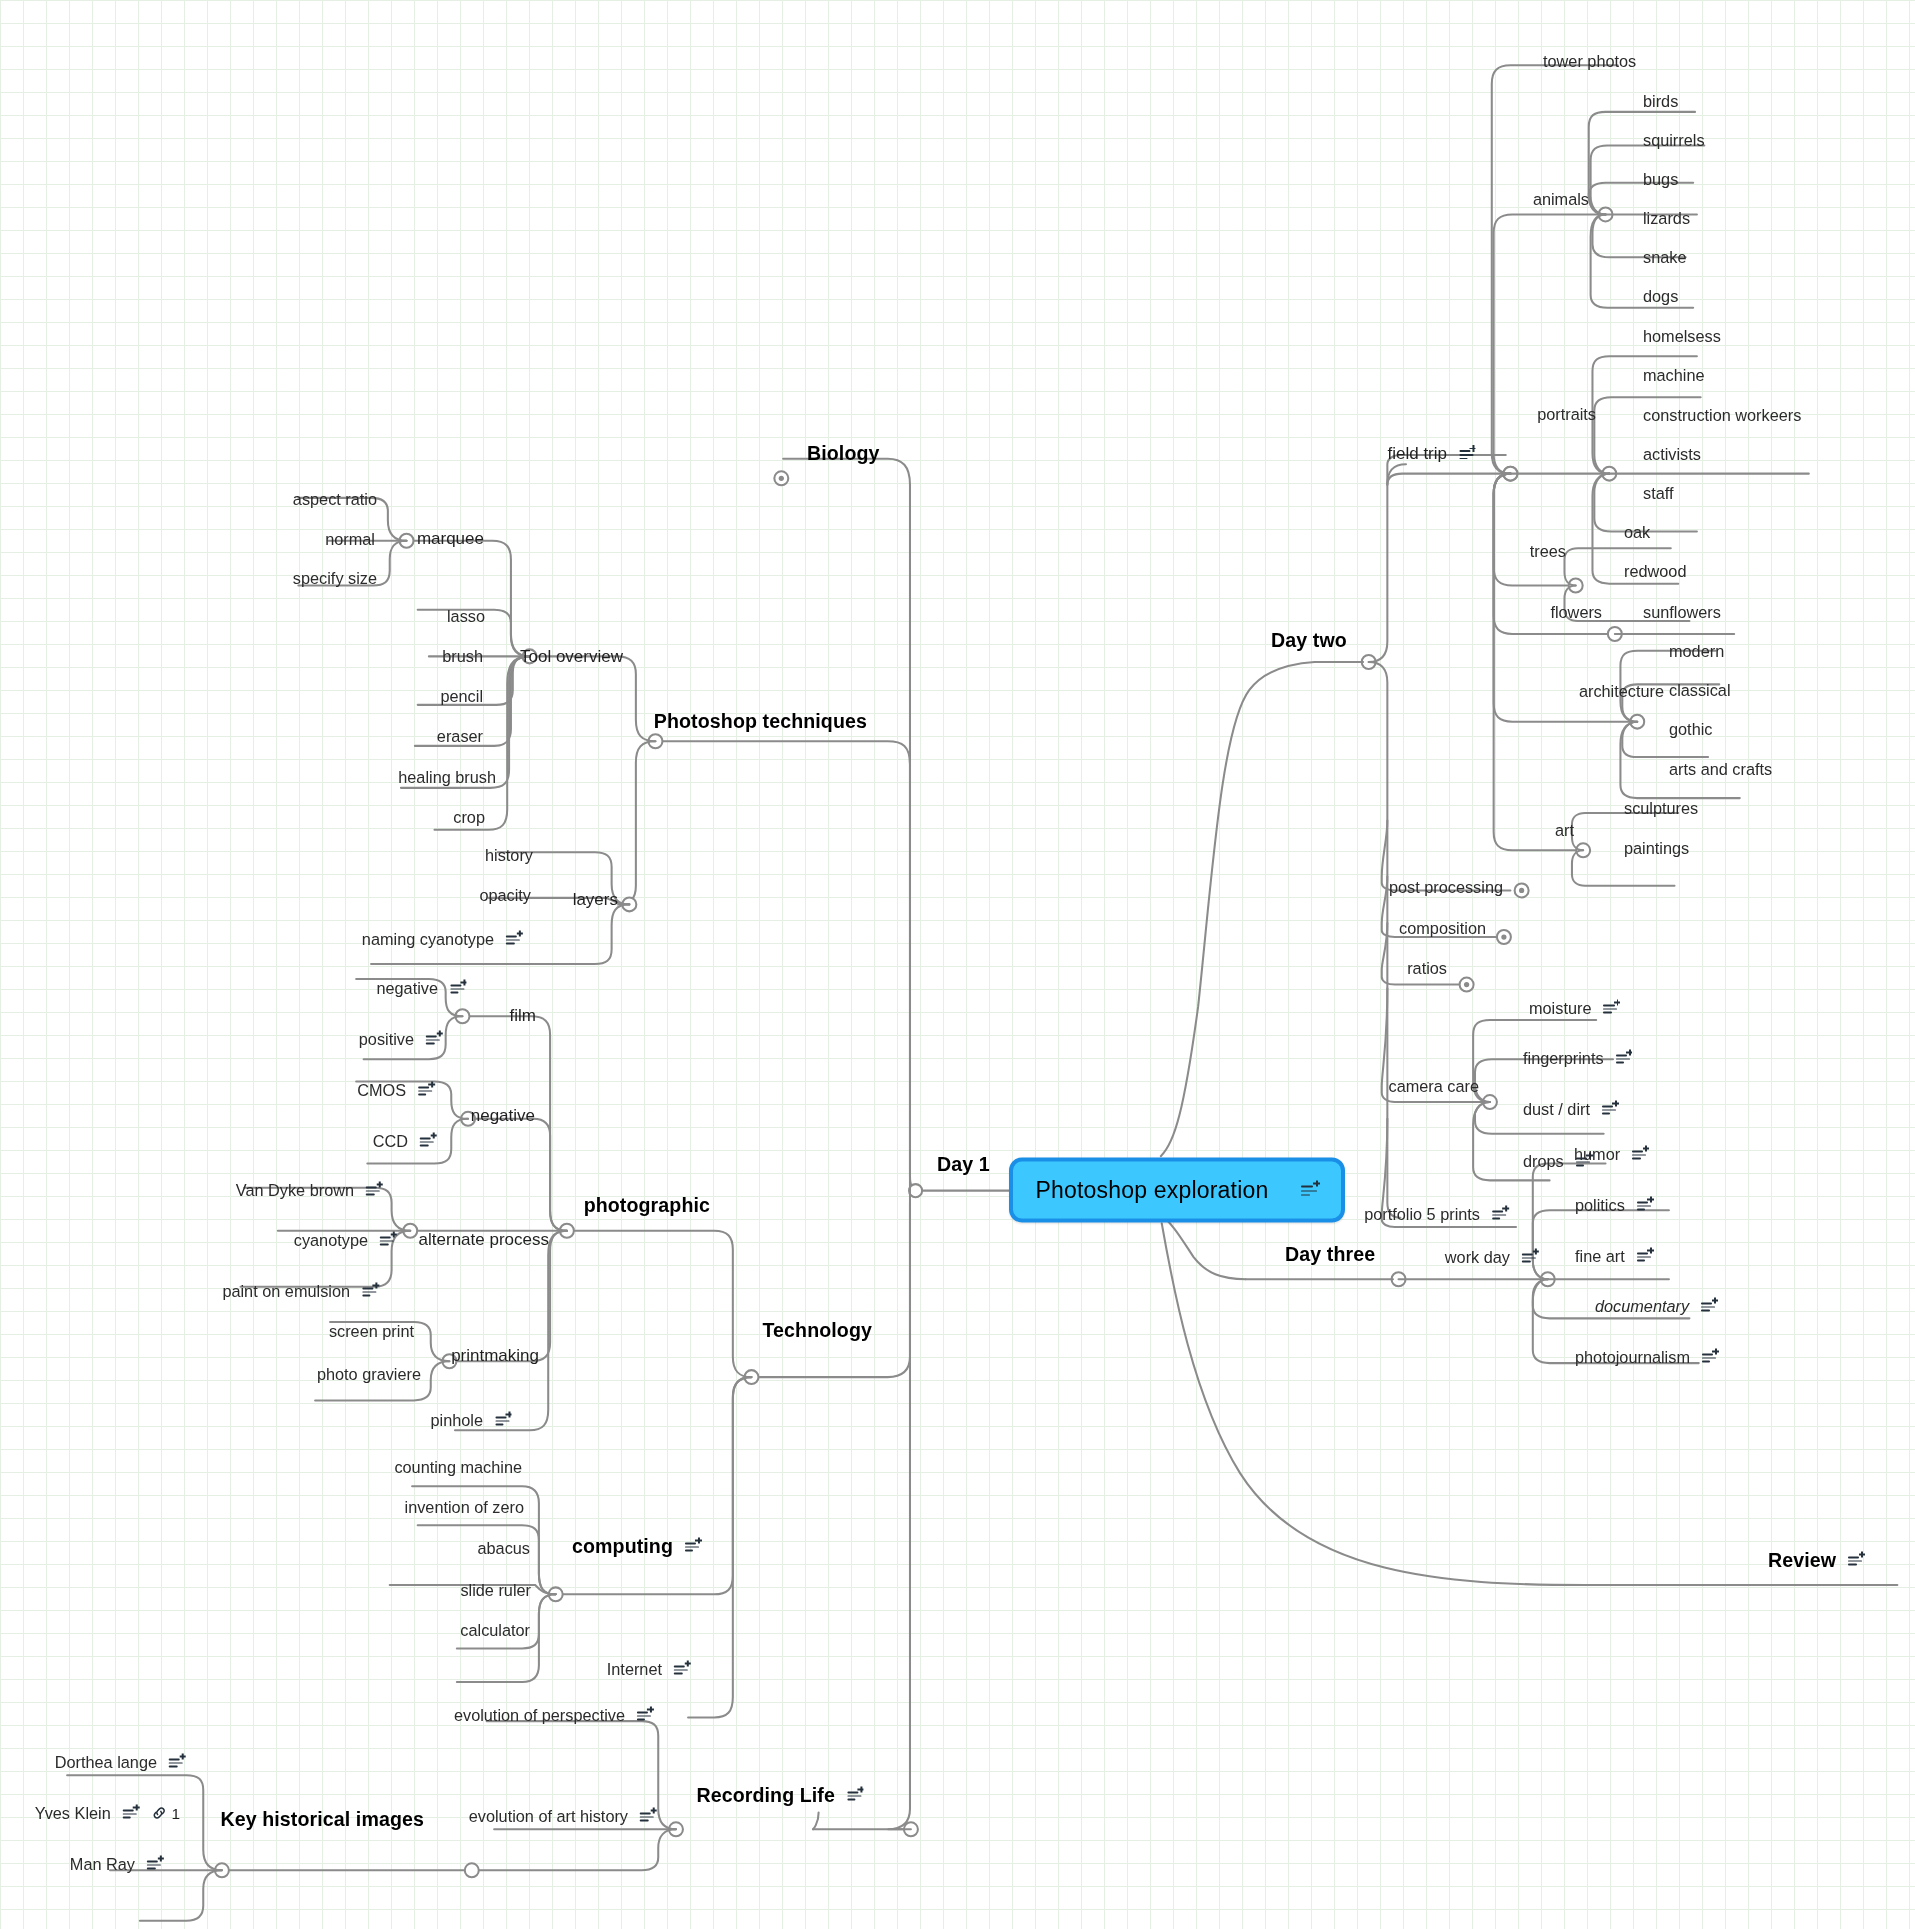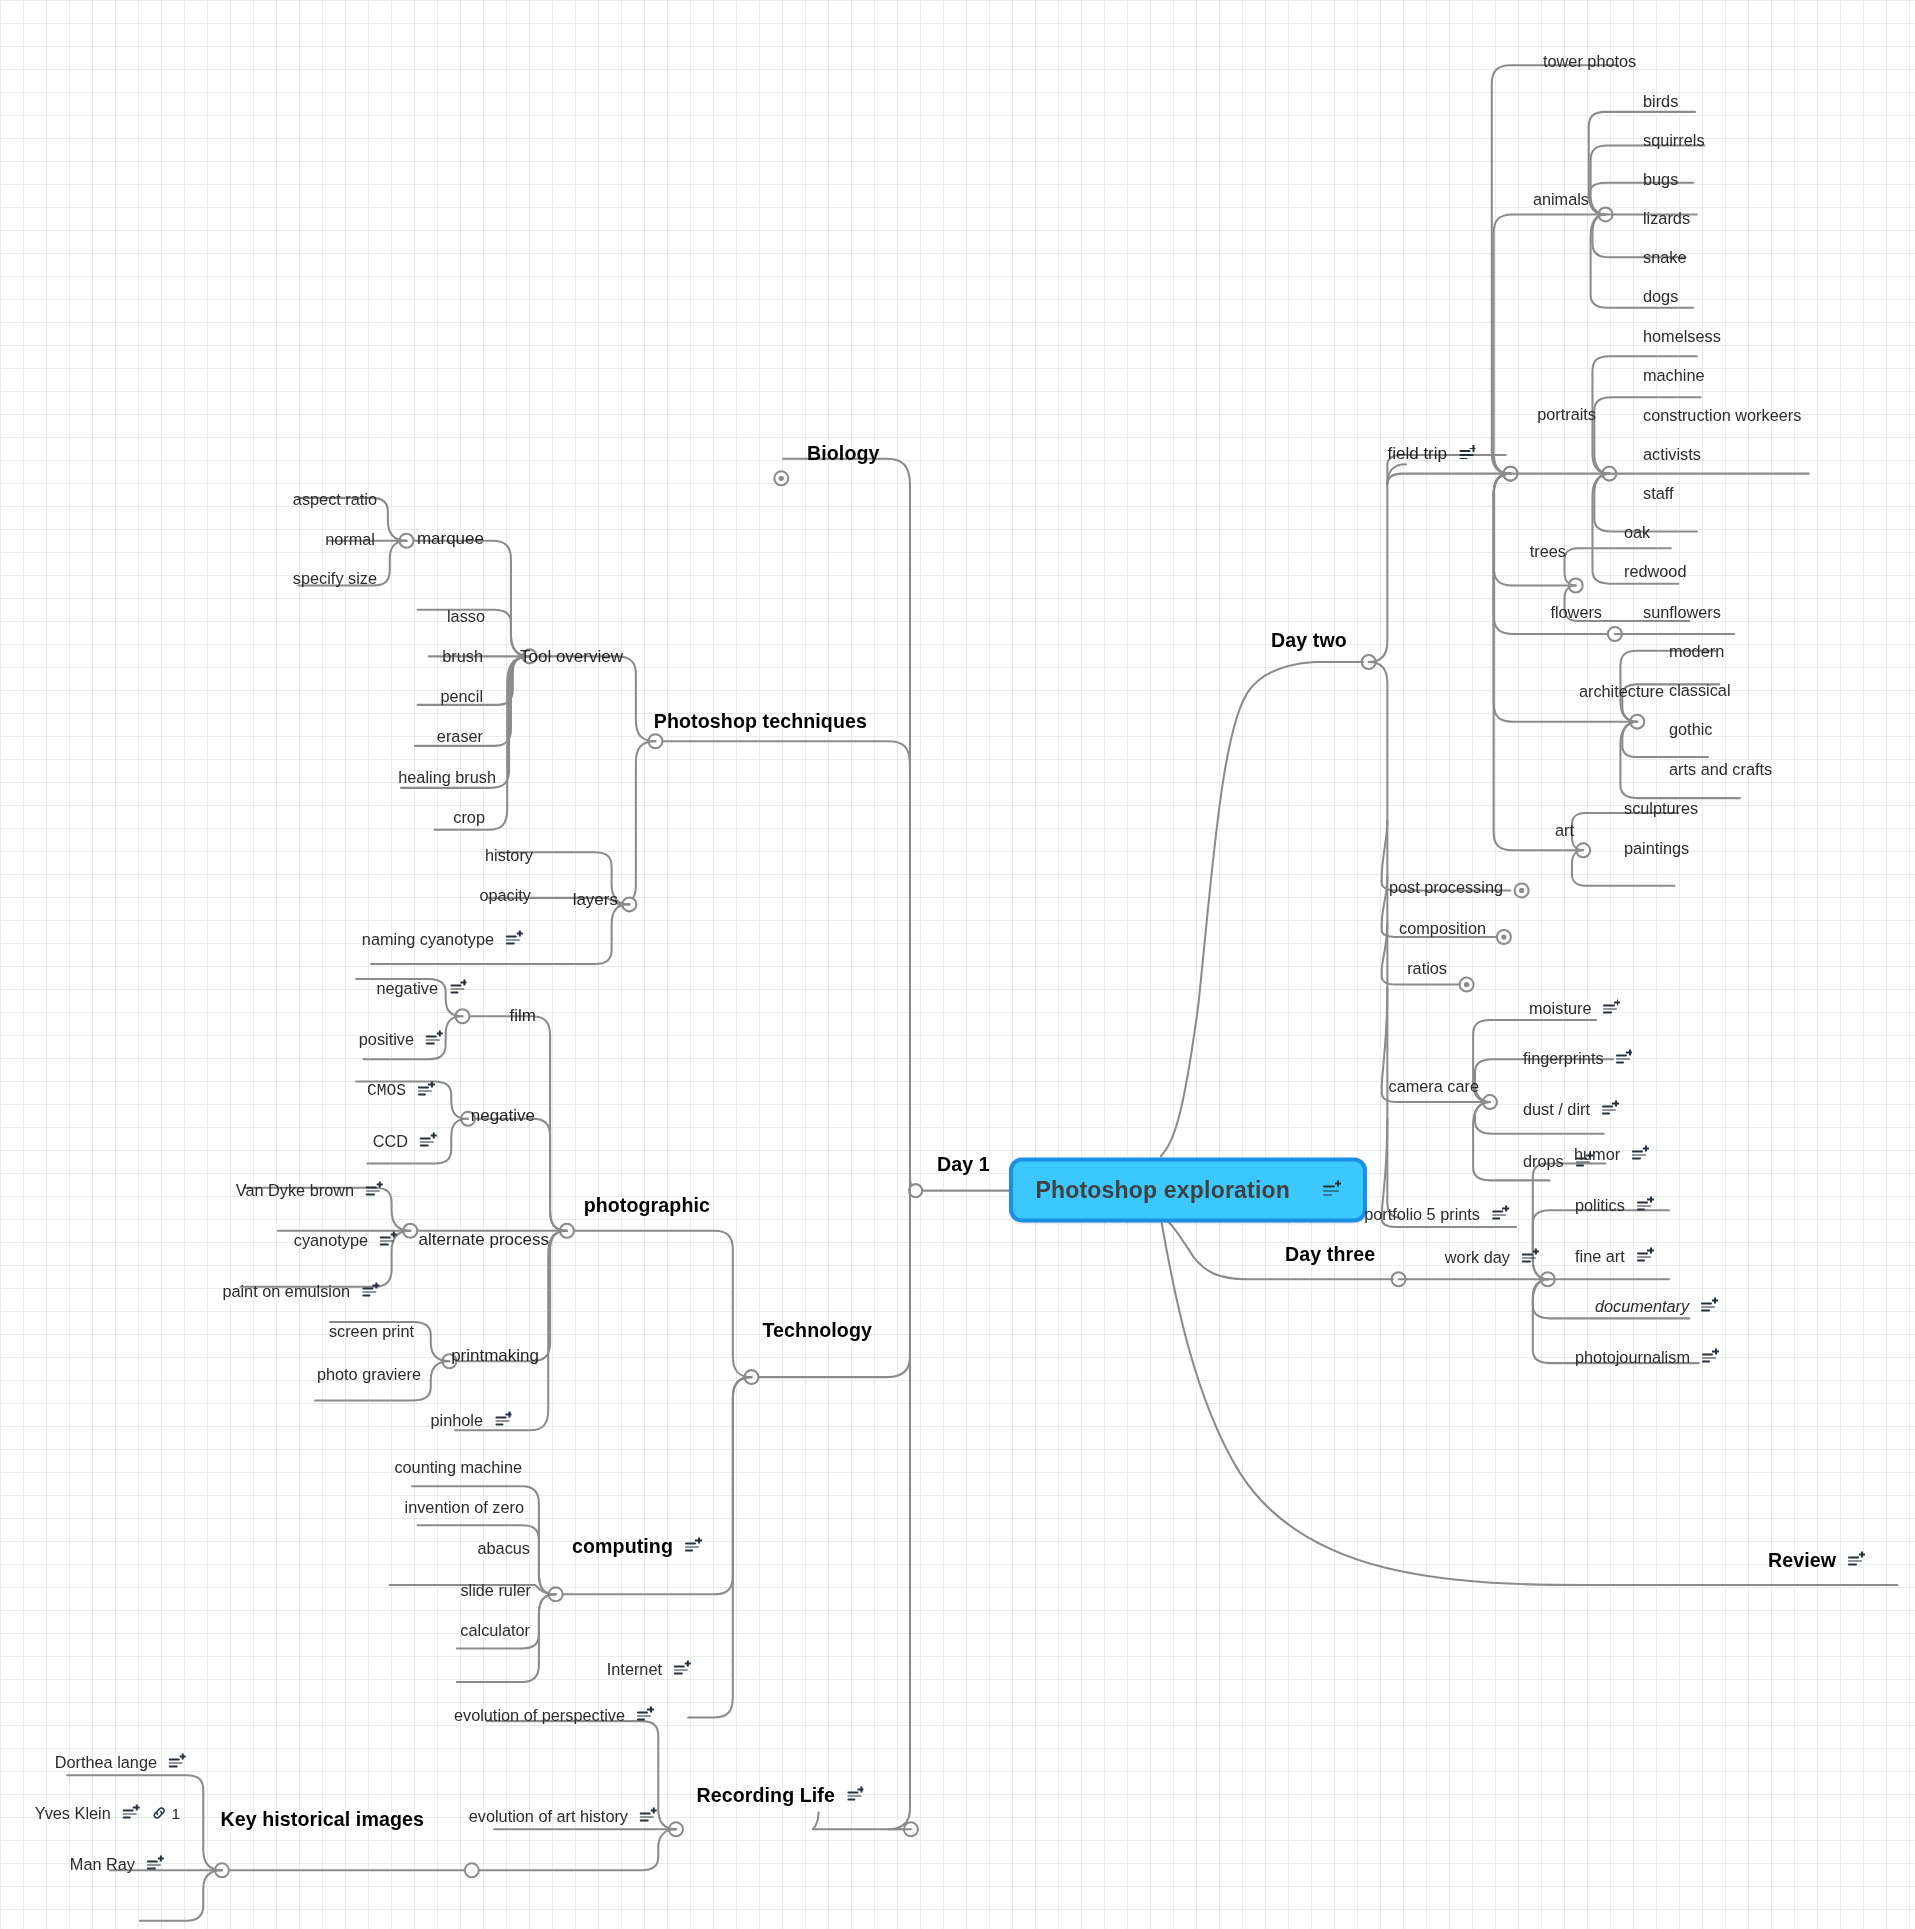--- a/index.html
+++ b/index.html
@@ -51,22 +51,22 @@
     border: 4.7px solid #1a8fe8;
     border-radius: 13px;
     padding: 15px 22.4px;
     display: flex;
     align-items: center;
     gap: 20.5px;
     box-shadow: 0 0.9px 1.9px rgba(0,0,0,.10);
   }
   #root-node .lbl {
     font-size: 23px;
-    font-weight: 700;
-    color: #404040;
+    font-weight: 400;
+    color: #000000;
     letter-spacing: 0.2px;
   }
 
   
   .note-ico {
     display: inline-block;
     width: 16px; height: 14px;
     position: relative;
     margin-left: 12px;
     flex: 0 0 auto;
@@ -431,21 +431,21 @@
     <span class="note-ico">
         <i></i>
         <i></i>
         <i></i>
         <b></b>
       </span>
   </div>
   <div class="node lvl-mid anchor-right" style="left:535px; top:1116px;">
     <span class="lbl">negative</span>
   </div>
-  <div class="node lvl-leaf anchor-right" style="left:434px; top:1090px;font-family:Liberation Mono, monospace;">
+  <div class="node lvl-leaf anchor-right" style="left:434px; top:1090px;">
     <span class="lbl">CMOS</span>
     <span class="note-ico">
         <i></i>
         <i></i>
         <i></i>
         <b></b>
       </span>
   </div>
   <div class="node lvl-leaf anchor-right" style="left:436px; top:1141px;">
     <span class="lbl">CCD</span>

